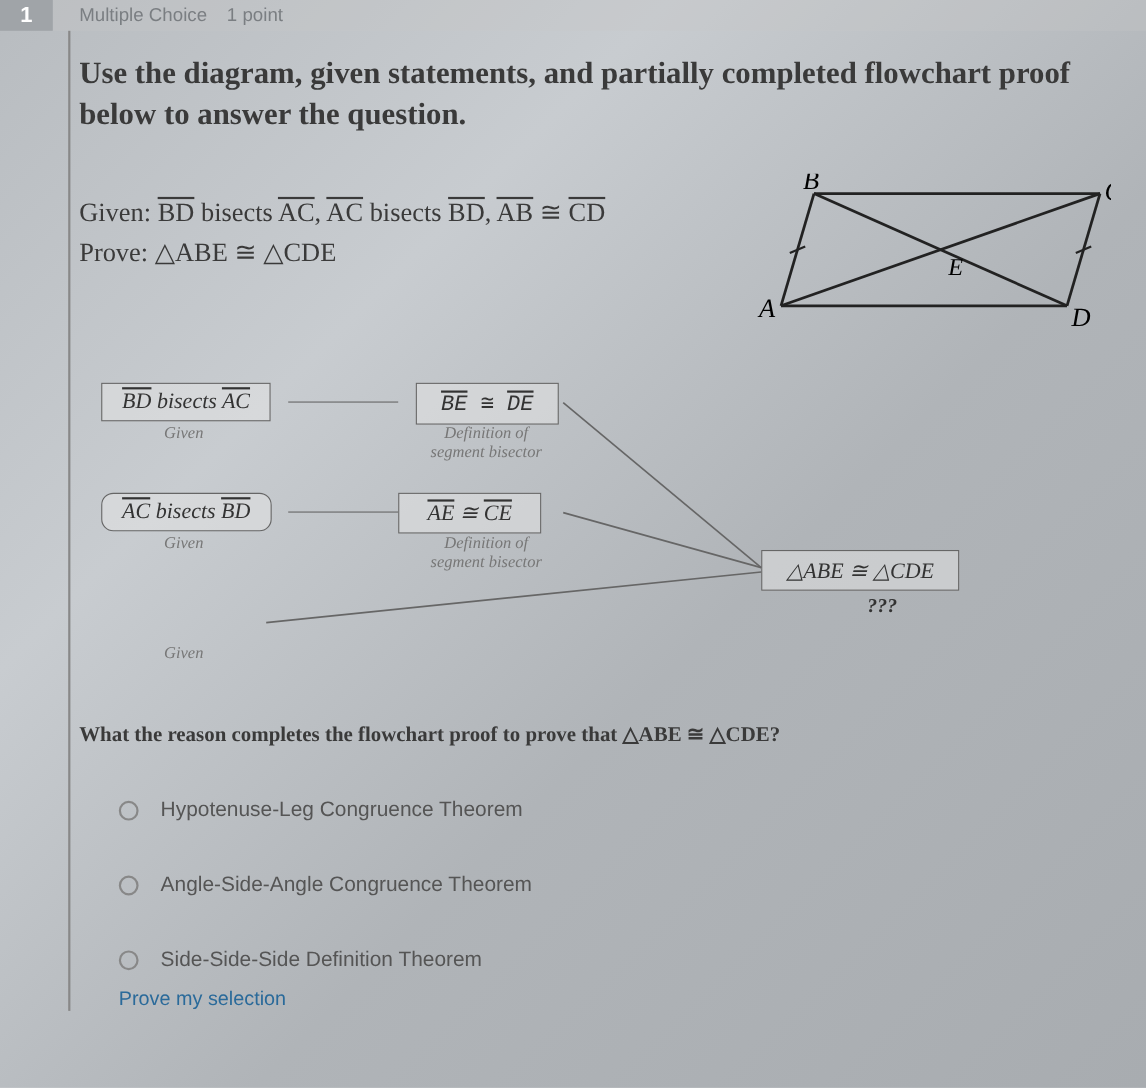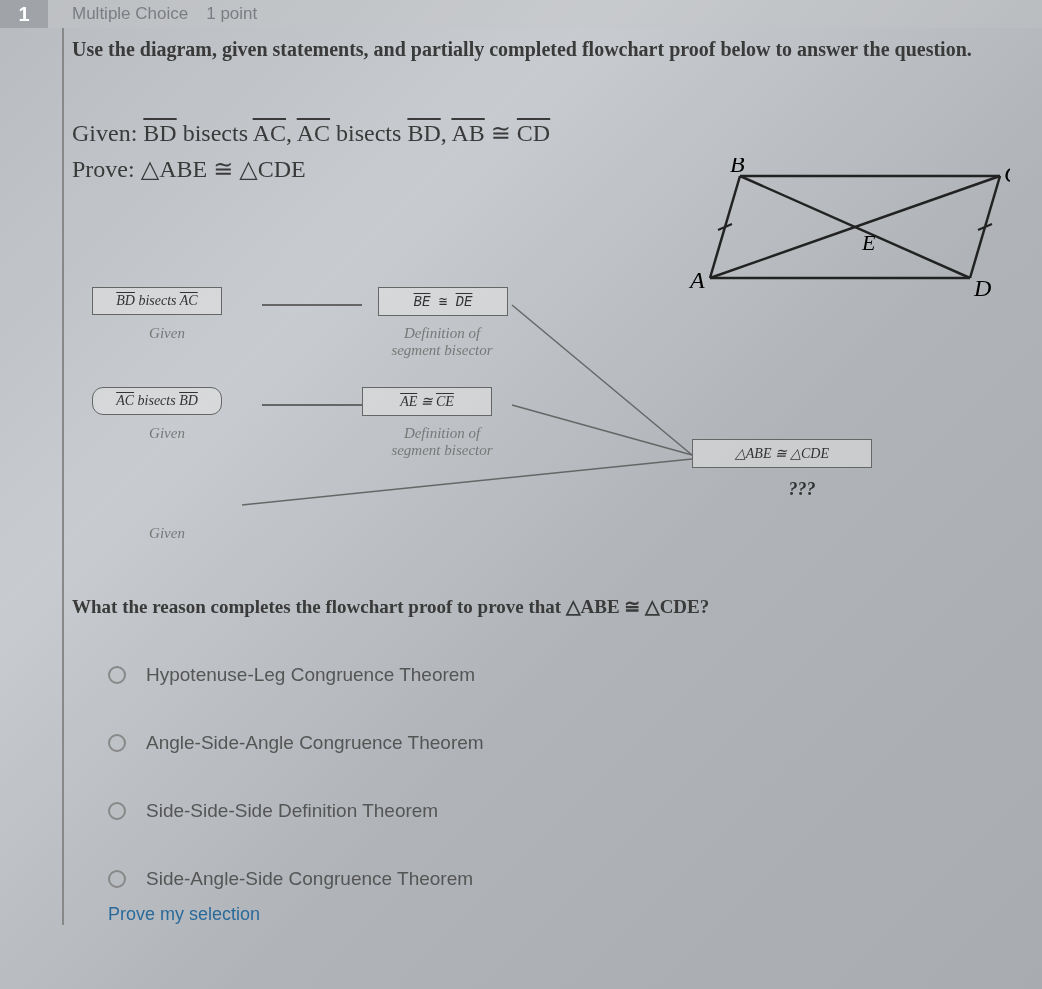--- a/index.html
+++ b/index.html
@@ -41,23 +41,24 @@
     margin-left: 18px;
     font-family: Arial, sans-serif;
   }
   .content {
     margin-left: 62px;
     border-left: 2px solid #888;
     padding: 8px 20px 0 8px;
   }
   .instruction {
     color: #3a3a3a;
-    font-size: 20px;
+    font-size: 28px;
     font-weight: bold;
     line-height: 1.35;
+    margin-top: 12px;
   }
   .given-prove {
     margin-top: 52px;
     color: #3a3a3a;
     font-size: 24px;
     line-height: 1.5;
   }
   .diagram {
     position: absolute;
     top: 158px;
@@ -67,21 +68,21 @@
   .flowchart {
     margin-top: 100px;
     position: relative;
     height: 300px;
   }
   .fbox {
     position: absolute;
     border: 1.5px solid #666;
     background: rgba(230,230,230,0.5);
     padding: 5px 18px;
-    font-size: 14px;
+    font-size: 20px;
     color: #333;
     font-style: italic;
     font-family: 'Times New Roman', serif;
     text-align: center;
     min-width: 130px;
   }
   .freason {
     position: absolute;
     color: #777;
     font-size: 15px;
@@ -198,24 +199,20 @@
         <span>Hypotenuse-Leg Congruence Theorem</span>
       </div>
     <div class="opt">
         <div class="radio"></div>
         <span>Angle-Side-Angle Congruence Theorem</span>
       </div>
     <div class="opt">
         <div class="radio"></div>
         <span>Side-Side-Side Definition Theorem</span>
       </div>
-    <div class="opt">
-        <div class="radio"></div>
-        <span>Side-Angle-Side Congruence Theorem</span>
-      </div>
   </div>
   <div class="clear">Prove my selection</div>
 </div>
 
 <svg class="diagram" width="340" height="150">
   <line x1="40" y1="120" x2="300" y2="120" stroke="#222" stroke-width="2.5"></line>
   <line x1="70" y1="18" x2="330" y2="18" stroke="#222" stroke-width="2.5"></line>
   <line x1="40" y1="120" x2="70" y2="18" stroke="#222" stroke-width="2.5"></line>
   <line x1="300" y1="120" x2="330" y2="18" stroke="#222" stroke-width="2.5"></line>
   <line x1="40" y1="120" x2="330" y2="18" stroke="#222" stroke-width="2.5"></line>

